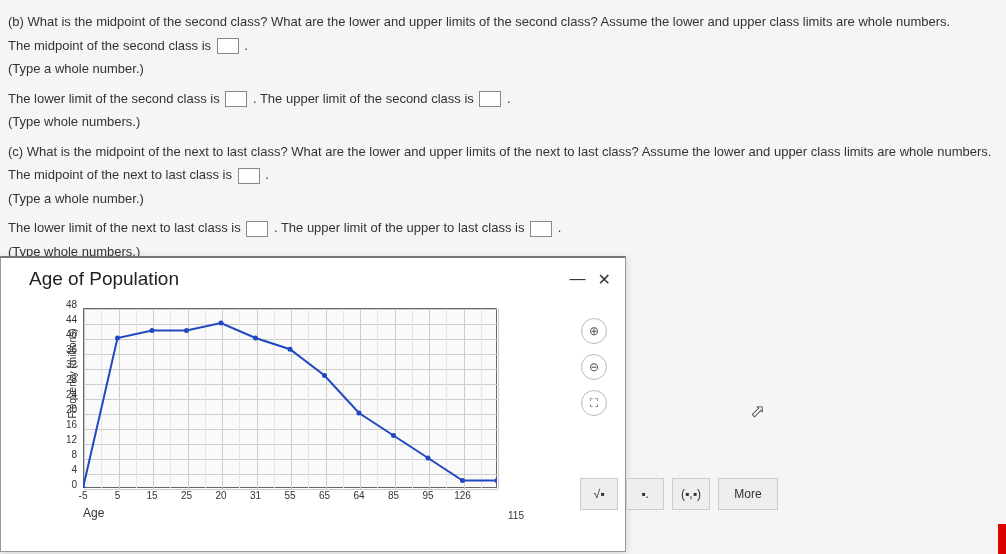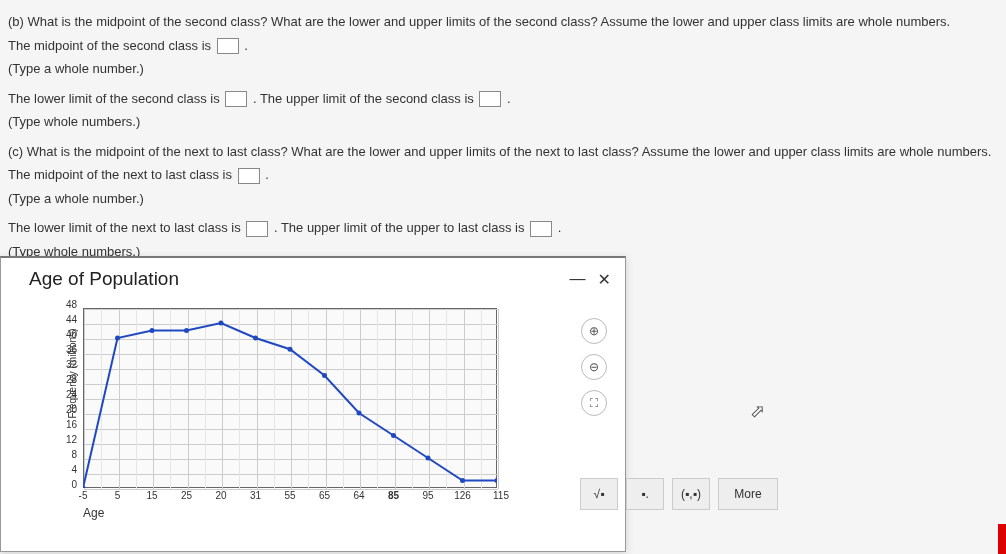--- a/index.html
+++ b/index.html
@@ -152,24 +152,24 @@
     <div class="x-labels">
         <div class="x-label" style="left: -10px;">-5</div>
         <div class="x-label" style="left: 24.5px;">5</div>
         <div class="x-label" style="left: 59px;">15</div>
         <div class="x-label" style="left: 93.5px;">25</div>
         <div class="x-label" style="left: 128px;">20</div>
         <div class="x-label" style="left: 162.5px;">31</div>
         <div class="x-label" style="left: 197px;">55</div>
         <div class="x-label" style="left: 231.5px;">65</div>
         <div class="x-label" style="left: 266px;">64</div>
-        <div class="x-label" style="left: 300.5px; font-weight: bold;">85</div>
+        <div class="x-label" style="left: 300.5px;">85</div>
         <div class="x-label" style="left: 335px;">95</div>
         <div class="x-label" style="left: 369.5px;">126</div>
-        <div class="x-label" style="left: 408px;">115</div>
+        <div class="x-label" style="left: 423px; margin-top: 20px;">115</div>
       </div>
     <div class="axis-title-x">Age</div>
   </div>
 
   <div class="side-controls">
     <div class="side-btn">⊕</div>
     <div class="side-btn">⊖</div>
     <div class="side-btn">⛶</div>
   </div>
 </div>

